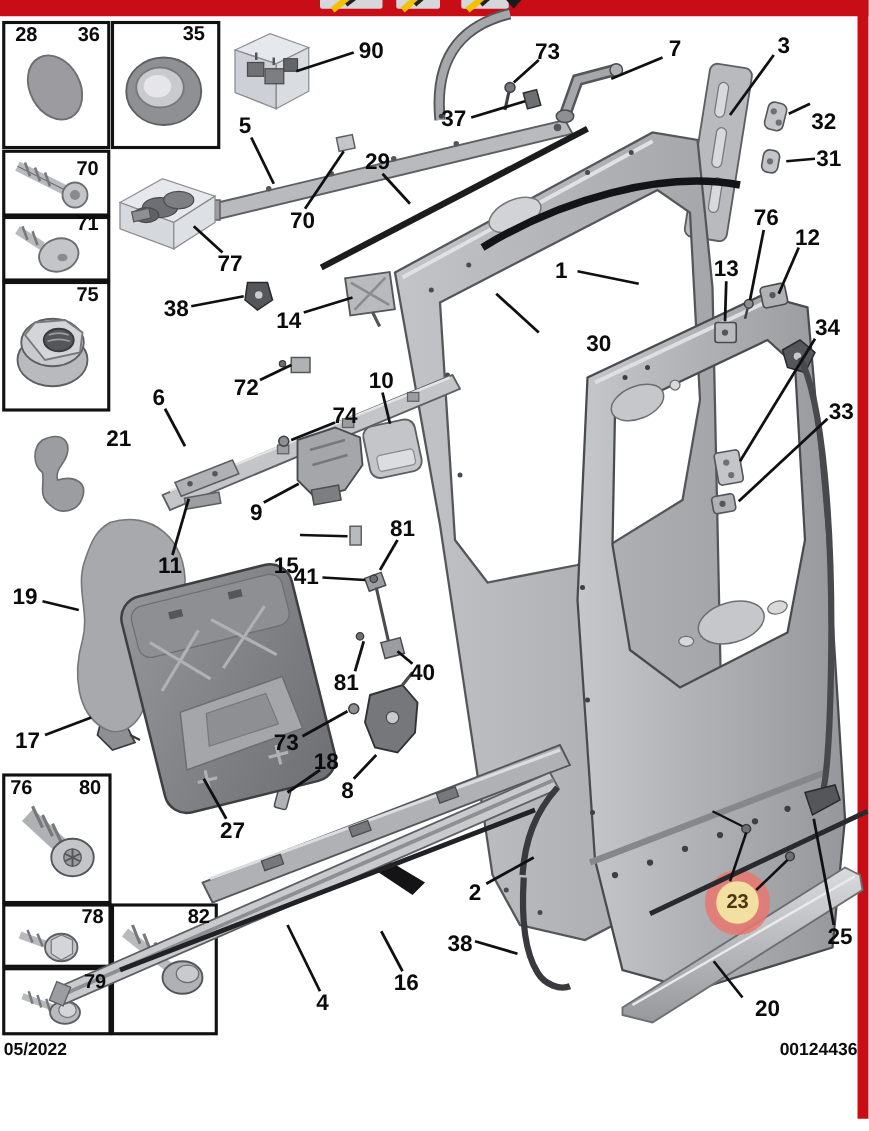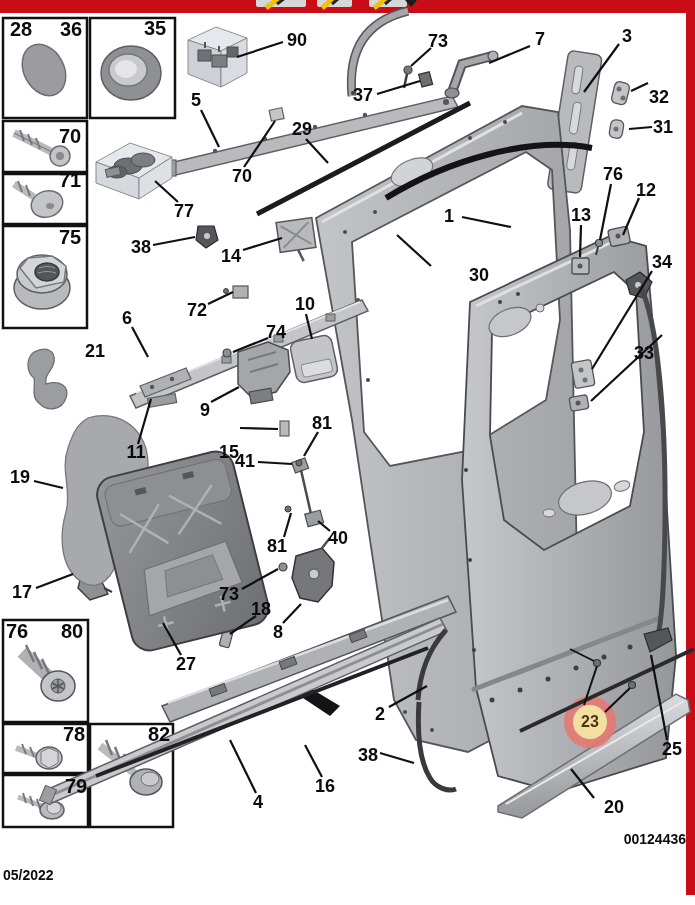--- a/index.html
+++ b/index.html
@@ -7,24 +7,24 @@
     position:relative; width:695px; height:905px; background:#ffffff;
     overflow:hidden; font-family:"Liberation Sans", sans-serif;
   }
   .stage svg { position:absolute; left:0; top:0; }
   #labels { position:absolute; left:0; top:0; width:695px; height:905px; }
   .callout {
     position:absolute; transform:translate(-50%,-50%);
     font-weight:bold; font-size:18px; line-height:1; color:#0b0b0c;
     white-space:nowrap; cursor:default;
   }
-  .callout.box { font-size:20px; }
+  .callout.box { font-size:16px; }
   .callout.highlighted { font-size:16px; }
   .footer-text { position:absolute; font-weight:bold; font-size:14px; color:#0b0b0c; }
-  #footer-date { left:3px; top:831px;margin-top:36px; }
+  #footer-date { left:3px; top:831px; }
   #footer-num  { right:9px; top:831px; }
 </style>
 </head>
 <body>
 
 <div class="stage">
 
 <svg width="695" height="905" viewBox="0 0 695 905">
   <defs>
     <linearGradient id="gradOuter" x1="0" y1="0" x2="1" y2="0">
@@ -448,21 +448,21 @@
       <div class="callout" style="left: 242px; top: 176px;">70</div>
       <div class="callout" style="left: 613px; top: 174px;">76</div>
       <div class="callout" style="left: 646px; top: 190px;">12</div>
       <div class="callout" style="left: 184px; top: 211px;">77</div>
       <div class="callout" style="left: 581px; top: 215px;">13</div>
       <div class="callout" style="left: 141px; top: 247px;">38</div>
       <div class="callout" style="left: 231px; top: 256px;">14</div>
       <div class="callout" style="left: 662px; top: 262px;">34</div>
       <div class="callout" style="left: 449px; top: 216px;">1</div>
       <div class="callout" style="left: 440px; top: 275px; margin-left: 39px;">30</div>
-      <div class="callout" style="left: 644px; top: 329px; margin-top: 24px;">33</div>
+      <div class="callout" style="left: 673px; top: 329px;">33</div>
       <div class="callout" style="left: 197px; top: 310px;">72</div>
       <div class="callout" style="left: 127px; top: 318px;">6</div>
       <div class="callout" style="left: 305px; top: 304px;">10</div>
       <div class="callout" style="left: 276px; top: 332px;">74</div>
       <div class="callout" style="left: 95px; top: 351px;">21</div>
       <div class="callout" style="left: 205px; top: 410px;">9</div>
       <div class="callout" style="left: 229px; top: 428px; margin-top: 24px;">15</div>
       <div class="callout" style="left: 322px; top: 423px;">81</div>
       <div class="callout" style="left: 245px; top: 461px;">41</div>
       <div class="callout" style="left: 20px; top: 477px;">19</div>

